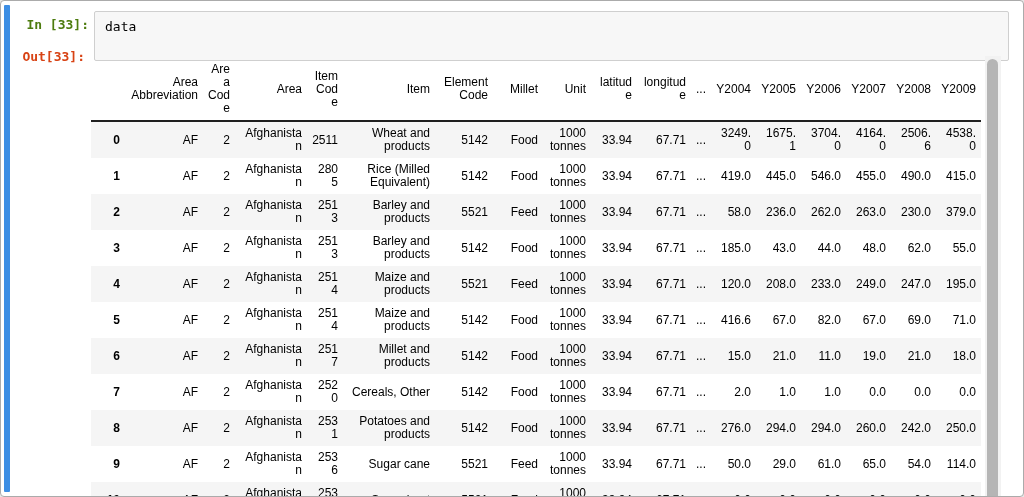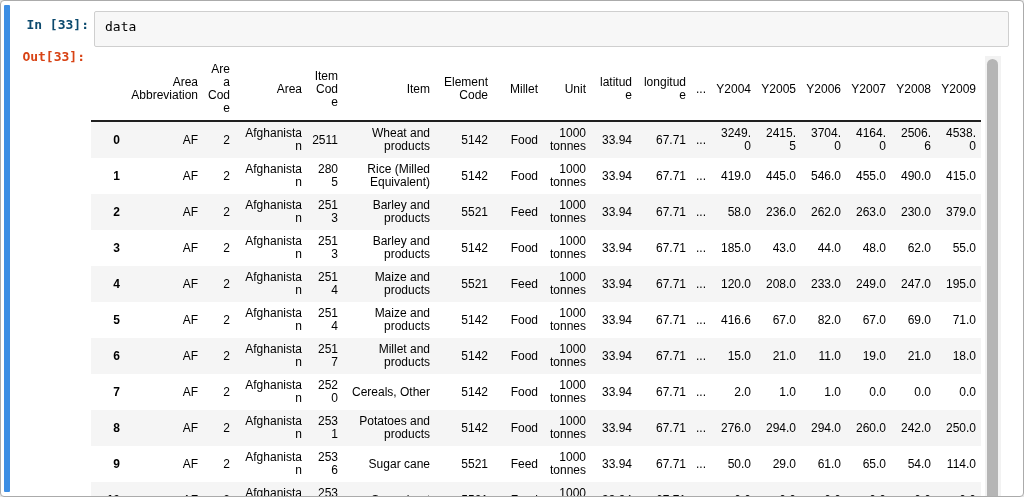--- a/index.html
+++ b/index.html
@@ -31,36 +31,36 @@
     font-family: "DejaVu Sans Mono", "Liberation Mono", monospace;
     font-size: 13px;
     font-weight: bold;
     white-space: nowrap;
   }
   .prompt-in {
     left: 20px;
     top: 16px;
     width: 68px;
     text-align: right;
-    color: #0c4a6e;
+    color: #4d7c0f;
   }
   .prompt-out {
     left: 16px;
     top: 48px;
     width: 68px;
     text-align: right;
     color: #d84315;
   }
 
   .input-area {
     position: absolute;
     left: 93px;
     top: 10px;
     width: 915px;
-    height: 36px;
+    height: 50px;
     background: #f7f7f7;
     border: 1px solid #cfcfcf;
     border-radius: 2px;
   }
   .code-line {
     font-family: "DejaVu Sans Mono", "Liberation Mono", monospace;
     font-size: 13px;
     color: #000000;
     padding: 7px 0 0 10px;
     white-space: pre;
@@ -184,21 +184,21 @@
             <td>Afghanistan</td>
             <td>2511</td>
             <td>Wheat and products</td>
             <td>5142</td>
             <td>Food</td>
             <td>1000 tonnes</td>
             <td>33.94</td>
             <td>67.71</td>
             <td>...</td>
             <td>3249.0</td>
-            <td>2415.5</td>
+            <td>1675.1</td>
             <td>3704.0</td>
             <td>4164.0</td>
             <td>2506.6</td>
             <td>4538.0</td>
           </tr>
           <tr>
             <th>1</th>
             <td>AF</td>
             <td>2</td>
             <td>Afghanistan</td>

